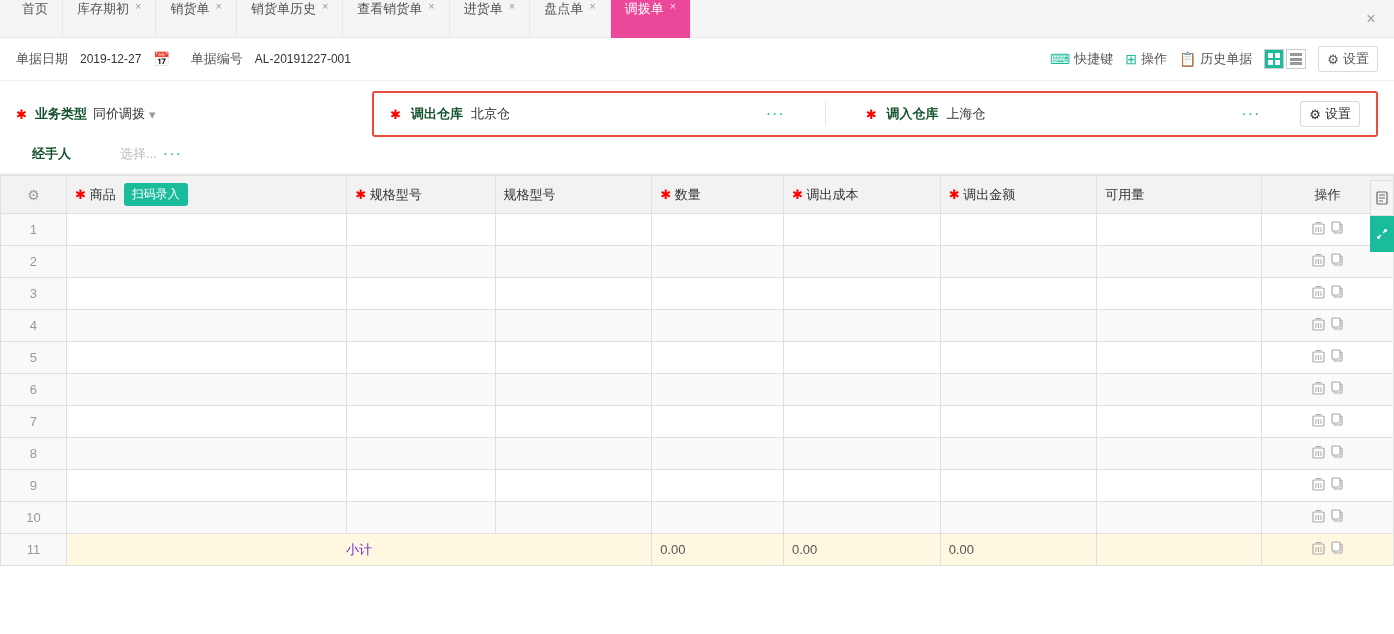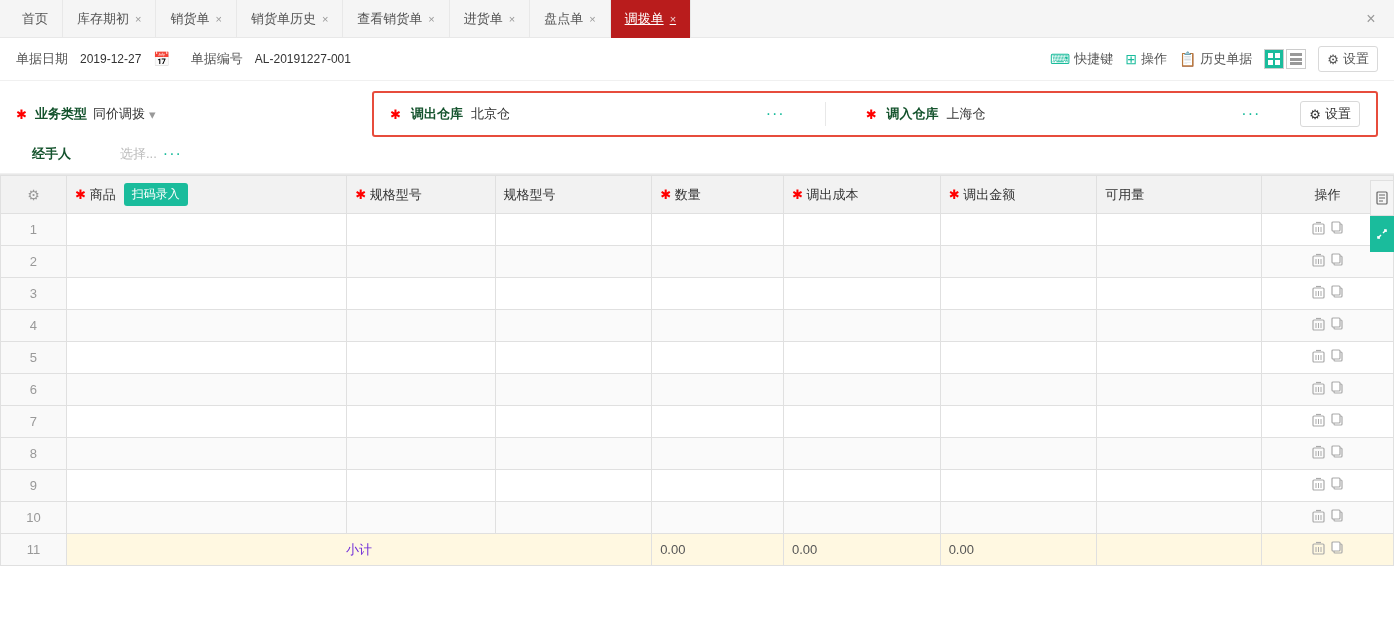--- a/index.html
+++ b/index.html
@@ -9,43 +9,41 @@
     .tab-bar {
       display: flex;
       align-items: center;
       border-bottom: 1px solid #e8e8e8;
       background: #f5f5f5;
       height: 38px;
       padding: 0 8px;
     }
     .tab-item {
       display: flex;
-      align-items: center;
       padding: 0 14px;
       height: 38px;
       cursor: pointer;
       font-size: 13px;
       color: #555;
       border-right: 1px solid #e8e8e8;
       white-space: nowrap;
       position: relative;
     }
     .tab-item:first-child {
       border-right: 1px solid #e8e8e8;
     }
     .tab-item .tab-close {
       margin-left: 6px;
       color: #999;
       font-size: 11px;
       cursor: pointer;
     }
     .tab-item.active-teal {
-      background: #b91c1c;
+      background: #ec4899;
       color: #fff;
-      text-decoration: underline;
     }
     .tab-item.active-teal .tab-close {
       color: rgba(255,255,255,0.8);
     }
     .tab-spacer { flex: 1; }
     .tab-close-btn {
       width: 30px;
       height: 38px;
       display: flex;
       align-items: center;

